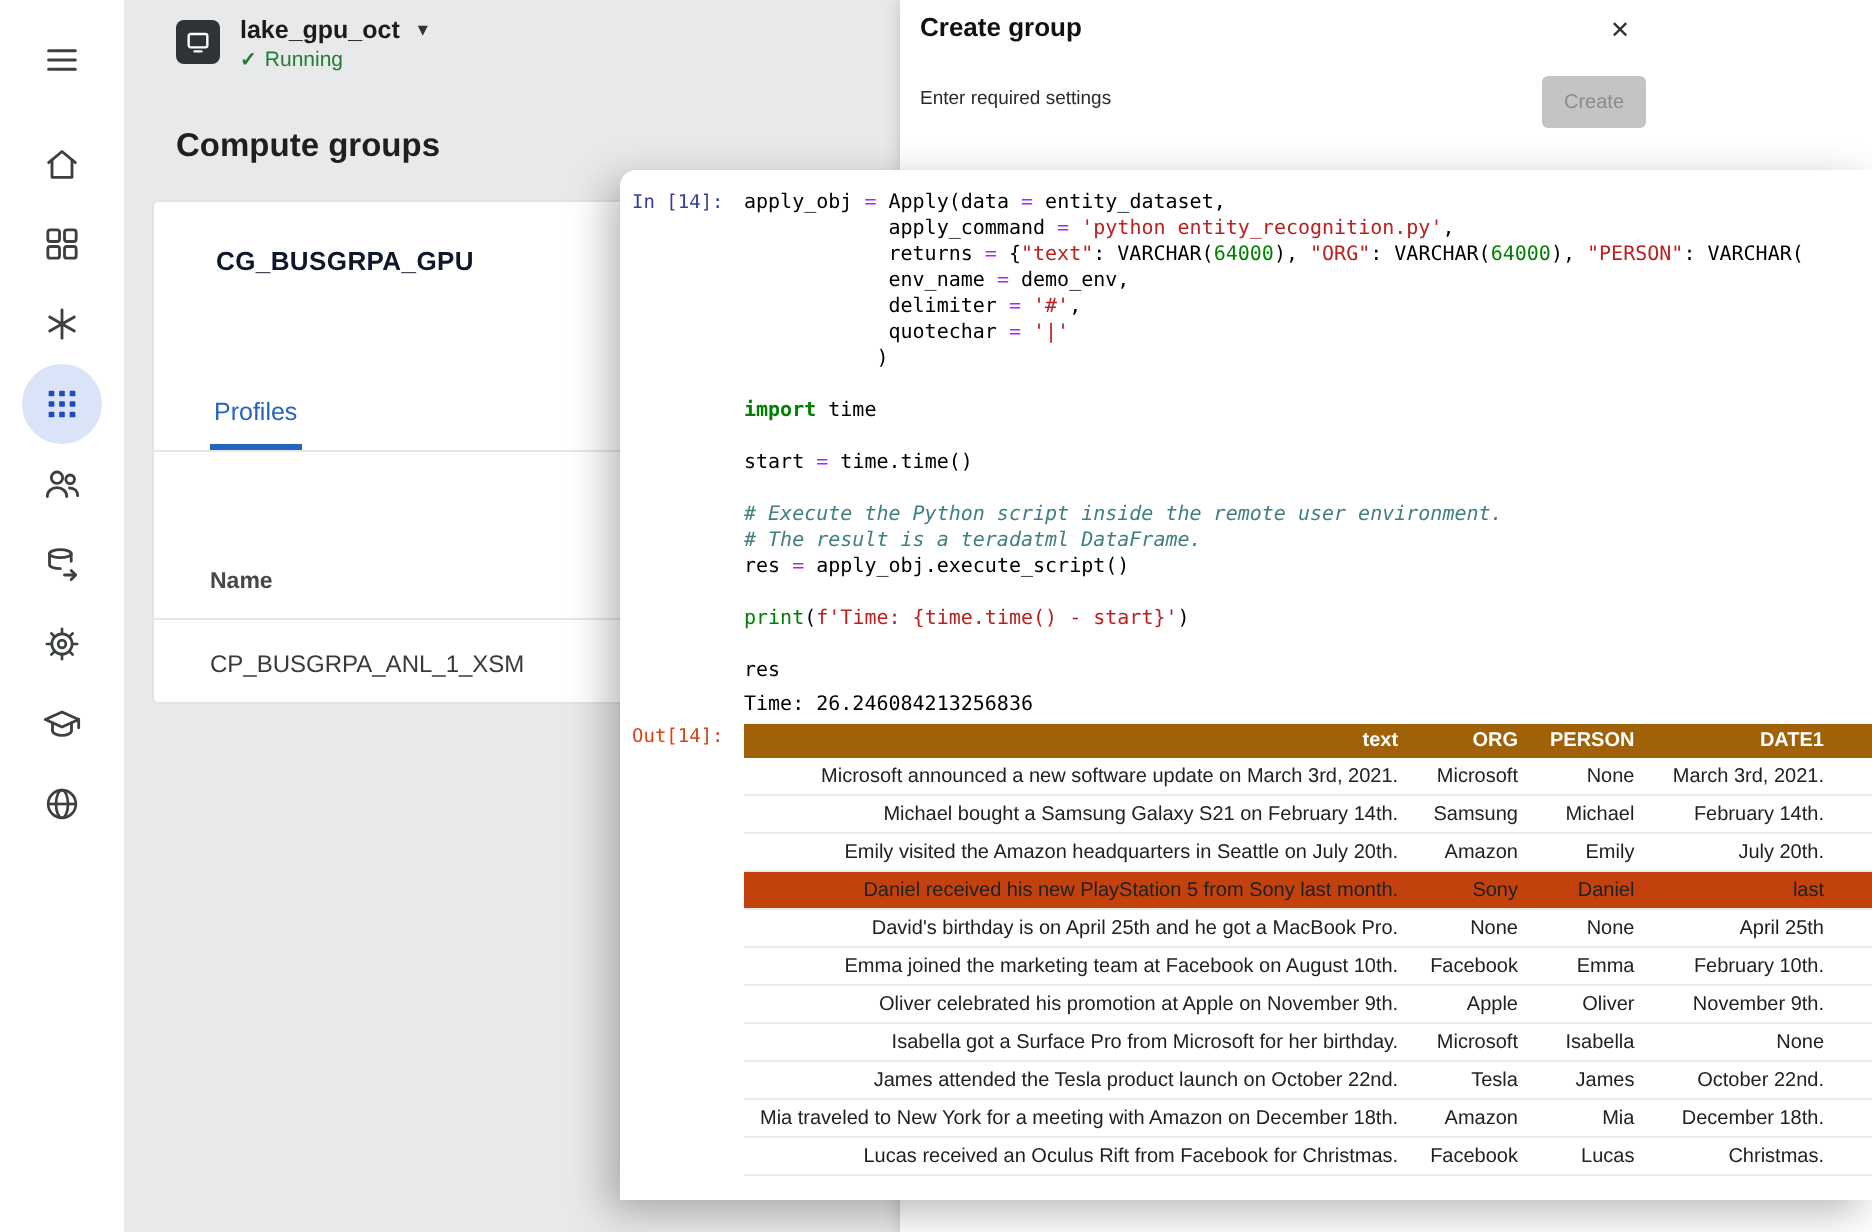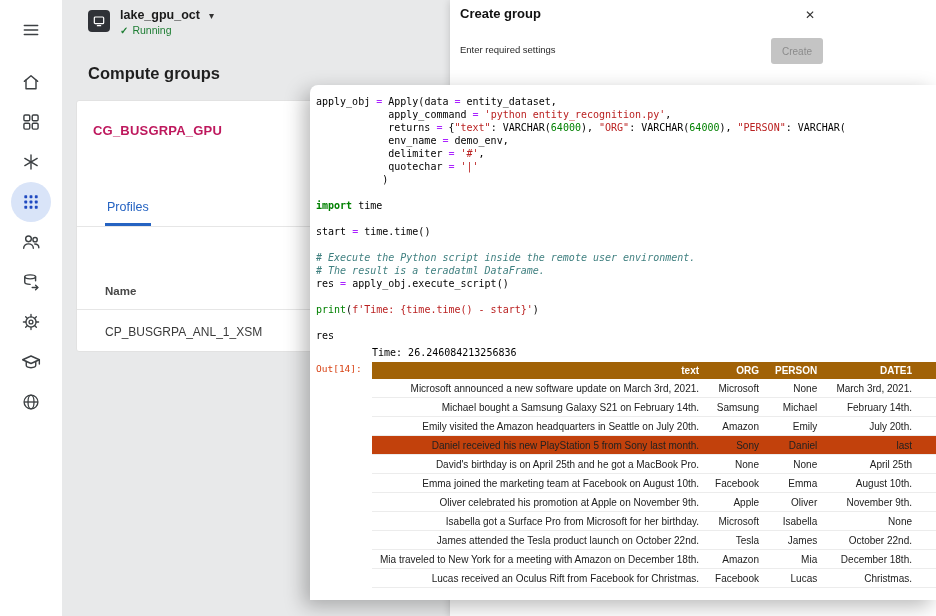--- a/index.html
+++ b/index.html
@@ -24,21 +24,21 @@
   .status-row { display:flex; align-items:center; gap:4px; margin-top:2px; }
   .check { color:#1e7e34; font-size:10px; font-weight:bold; }
   .status { color:#1e7e34; font-size:10.5px; }
 
   
   .page-title { position:absolute; left:88px; top:64px; font-size:16.5px; font-weight:600; color:#1f1f1f; z-index:2; }
 
   
   .card { position:absolute; left:76px; top:100px; width:384px; height:252px; background:#fff;
           border:1px solid #e2e2e2; border-radius:3px; z-index:1; }
-  .card-title { position:absolute; left:16px; top:22px; font-size:13px; font-weight:bold; color:#be185d; letter-spacing:.2px; }
+  .card-title { position:absolute; left:31px; top:22px; font-size:13px; font-weight:bold; color:#0f172a; letter-spacing:.2px; }
   .tabs { position:absolute; left:0; top:96px; width:100%; border-bottom:1px solid #e6e6e6; }
   .tab { display:inline-block; margin-left:28px; padding:0 2px 9px 2px; color:#2563c2; font-size:12.5px; font-weight:500;
          border-bottom:3px solid #2563c2; cursor:pointer; }
   .col-header { position:absolute; left:28px; top:184px; font-size:11.5px; font-weight:bold; color:#474747; }
   .col-divider { position:absolute; left:0; top:208px; width:100%; height:1px; background:#e6e6e6; }
   .profile-row { position:absolute; left:28px; top:224px; font-size:12px; color:#3a3a3a; cursor:pointer; }
 
   
   .create-panel { position:absolute; left:450px; top:0; width:486px; height:616px; background:#fff; z-index:5;
                   box-shadow:0 1px 8px rgba(0,0,0,.18); }
@@ -92,20 +92,21 @@
   <div class="cg-title">Create group</div>
   <button class="cg-close">
     <span>✕</span>
   </button>
   <div class="cg-subtitle">Enter required settings</div>
   <button class="cg-create" disabled="">Create</button>
 </section>
 
 <section class="notebook">
   <div class="cell-row cell-input">
+    <div class="gutter in-prompt">In [14]:</div>
     <div class="code"><div class="code-line"><span class="tk-n">apply_obj </span><span class="tk-o">=</span><span class="tk-n"> Apply(data </span><span class="tk-o">=</span><span class="tk-n"> entity_dataset,</span></div><div class="code-line"><span class="tk-n">            apply_command </span><span class="tk-o">=</span><span class="tk-n"> </span><span class="tk-s">'python entity_recognition.py'</span><span class="tk-n">,</span></div><div class="code-line"><span class="tk-n">            returns </span><span class="tk-o">=</span><span class="tk-n"> {</span><span class="tk-s">"text"</span><span class="tk-n">: VARCHAR(</span><span class="tk-m">64000</span><span class="tk-n">), </span><span class="tk-s">"ORG"</span><span class="tk-n">: VARCHAR(</span><span class="tk-m">64000</span><span class="tk-n">), </span><span class="tk-s">"PERSON"</span><span class="tk-n">: VARCHAR(</span></div><div class="code-line"><span class="tk-n">            env_name </span><span class="tk-o">=</span><span class="tk-n"> demo_env,</span></div><div class="code-line"><span class="tk-n">            delimiter </span><span class="tk-o">=</span><span class="tk-n"> </span><span class="tk-s">'#'</span><span class="tk-n">,</span></div><div class="code-line"><span class="tk-n">            quotechar </span><span class="tk-o">=</span><span class="tk-n"> </span><span class="tk-s">'|'</span></div><div class="code-line"><span class="tk-n">           )</span></div><div class="code-line">&nbsp;</div><div class="code-line"><span class="tk-k">import</span><span class="tk-n"> time</span></div><div class="code-line">&nbsp;</div><div class="code-line"><span class="tk-n">start </span><span class="tk-o">=</span><span class="tk-n"> time.time()</span></div><div class="code-line">&nbsp;</div><div class="code-line"><span class="tk-c"># Execute the Python script inside the remote user environment.</span></div><div class="code-line"><span class="tk-c"># The result is a teradatml DataFrame.</span></div><div class="code-line"><span class="tk-n">res </span><span class="tk-o">=</span><span class="tk-n"> apply_obj.execute_script()</span></div><div class="code-line">&nbsp;</div><div class="code-line"><span class="tk-b">print</span><span class="tk-n">(</span><span class="tk-s">f'Time: {time.time() - start}'</span><span class="tk-n">)</span></div><div class="code-line">&nbsp;</div><div class="code-line"><span class="tk-n">res</span></div></div>
   </div>
   <div class="cell-row stdout-row">
     <div class="gutter"></div>
     <div class="stdout">Time: 26.246084213256836</div>
   </div>
   <div class="cell-row out-row">
     <div class="gutter out-prompt">Out[14]:</div>
     <div class="df-wrap">
       <table class="df">
@@ -158,21 +159,21 @@
               <td>David's birthday is on April 25th and he got a MacBook Pro.</td>
               <td>None</td>
               <td>None</td>
               <td>April 25th</td>
               <td></td>
             </tr>
             <tr>
               <td>Emma joined the marketing team at Facebook on August 10th.</td>
               <td>Facebook</td>
               <td>Emma</td>
-              <td>August 10th.</td>
+              <td>February 10th.</td>
               <td></td>
             </tr>
             <tr>
               <td>Oliver celebrated his promotion at Apple on November 9th.</td>
               <td>Apple</td>
               <td>Oliver</td>
               <td>November 9th.</td>
               <td></td>
             </tr>
             <tr>

